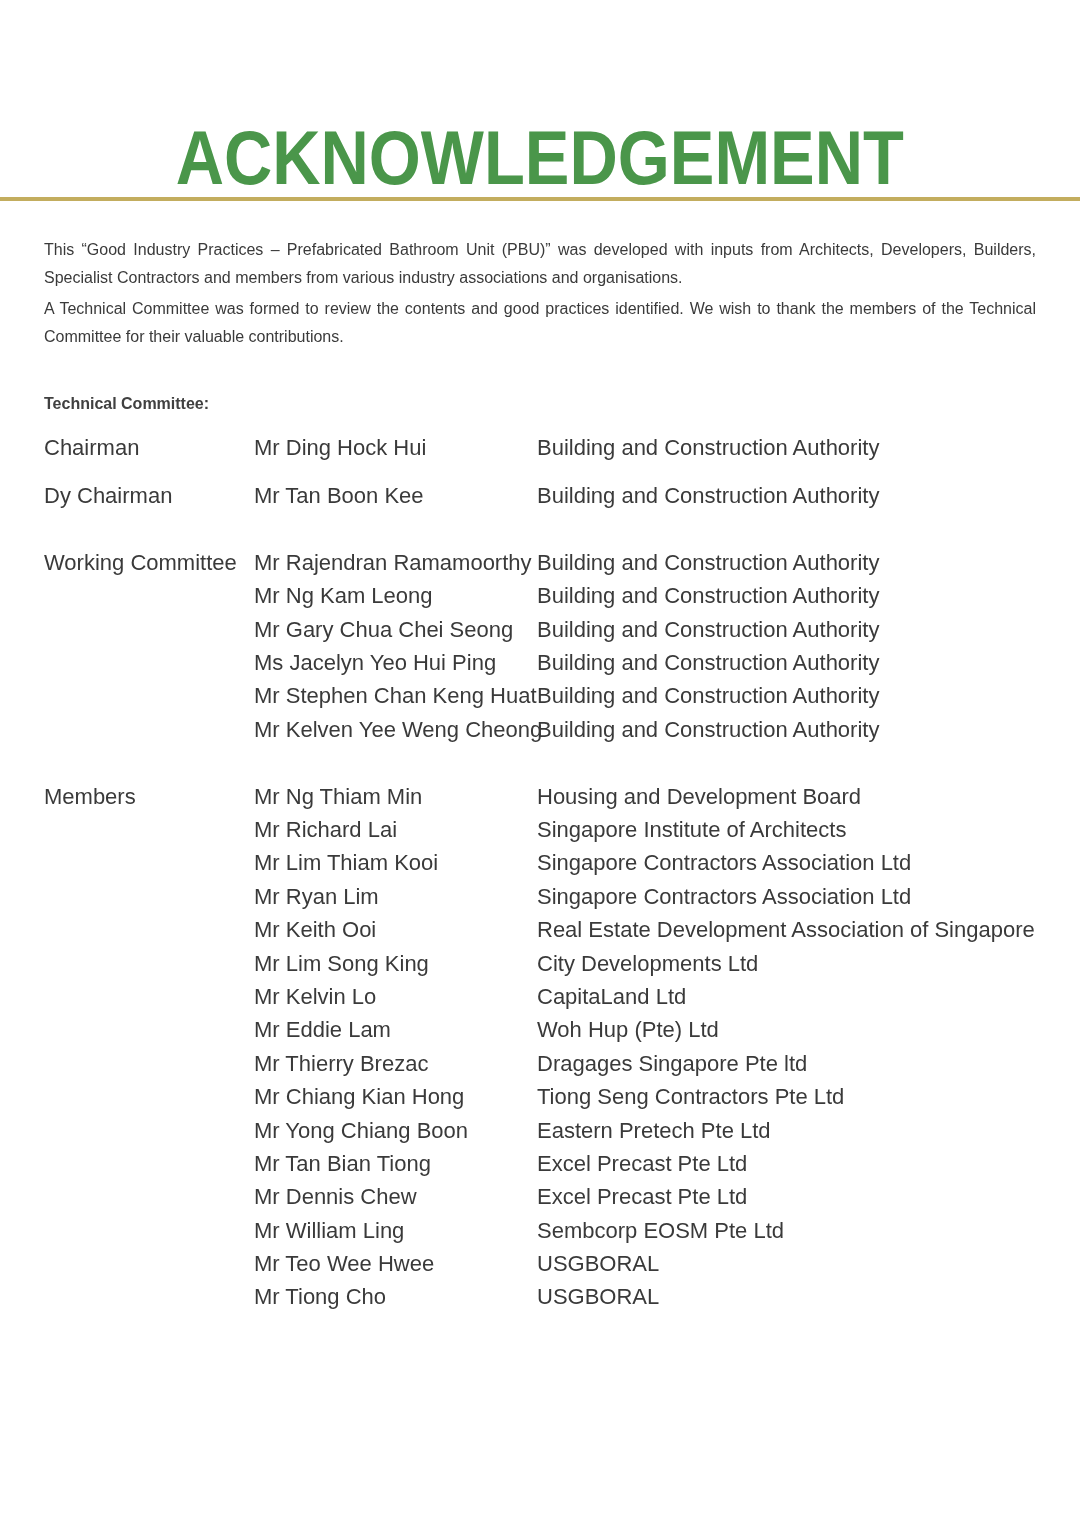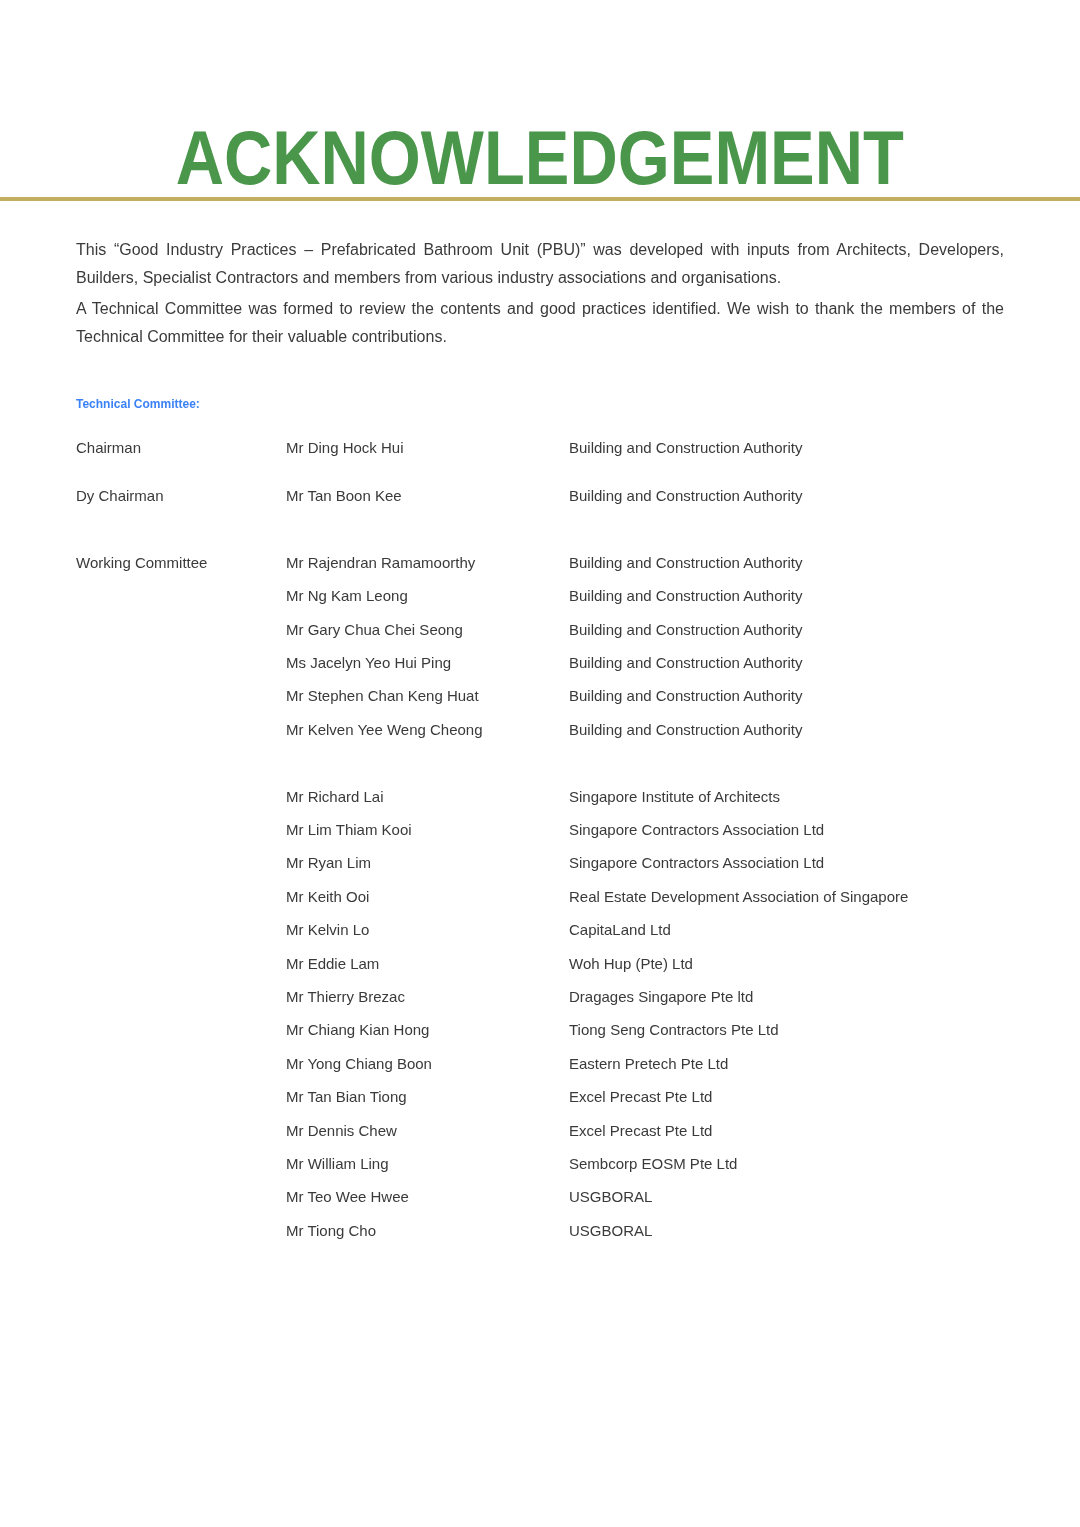--- a/index.html
+++ b/index.html
@@ -13,37 +13,37 @@
     font-family:"Liberation Sans", sans-serif;color:var(--body);
     overflow:hidden;
   }
   .title-wrap{text-align:center;padding-top:120px;line-height:0;}
   .doc-title{
     display:inline-block;font-weight:bold;font-size:76px;line-height:1;
     color:var(--green);transform:scaleX(0.88);transform-origin:center;
     white-space:nowrap;letter-spacing:0;
   }
   .gold-rule{height:4px;background:var(--gold);margin-top:1px;}
-  .content{padding:0 76px;}
+  .content{padding:0 44px;}
   p.intro{
     text-align:justify;font-size:16px;line-height:28px;
     margin:0;color:var(--body);
   }
   p.intro.first{margin-top:35px;margin-bottom:3px;}
   h2.committee-heading{
-    font-size:12px;font-weight:bold;color:#3b82f6;
+    font-size:16px;font-weight:bold;color:#404040;
     margin:43px 0 0 0;line-height:20px;
   }
   .committee-table{margin-top:24px;}
   .c-group{margin-bottom:33.5px;}
   .c-group:nth-child(1){margin-bottom:14.5px;}
   .c-group:last-child{margin-bottom:0;}
   .c-row{
     display:grid;grid-template-columns:210px 283px 1fr;
-    height:33.4px;font-size:15px;line-height:19px;
+    height:33.4px;font-size:22px;line-height:19px;
     align-items:start;
   }
   .cell{white-space:nowrap;overflow:visible;}
 </style>
 </head>
 <body>
 
 <div class="page">
   <div class="title-wrap">
     <span class="doc-title">ACKNOWLEDGEMENT</span>
@@ -98,38 +98,48 @@
             <div class="cell">Building and Construction Authority</div>
           </div>
           <div class="c-row">
             <div class="cell"></div>
             <div class="cell">Mr Kelven Yee Weng Cheong</div>
             <div class="cell">Building and Construction Authority</div>
           </div>
         </div>
         <div class="c-group">
           <div class="c-row">
+            <div class="cell">Members</div>
+            <div class="cell">Mr Ng Thiam Min</div>
+            <div class="cell">Housing and Development Board</div>
+          </div>
+          <div class="c-row">
             <div class="cell"></div>
             <div class="cell">Mr Richard Lai</div>
             <div class="cell">Singapore Institute of Architects</div>
           </div>
           <div class="c-row">
             <div class="cell"></div>
             <div class="cell">Mr Lim Thiam Kooi</div>
             <div class="cell">Singapore Contractors Association Ltd</div>
           </div>
           <div class="c-row">
             <div class="cell"></div>
             <div class="cell">Mr Ryan Lim</div>
             <div class="cell">Singapore Contractors Association Ltd</div>
           </div>
           <div class="c-row">
             <div class="cell"></div>
             <div class="cell">Mr Keith Ooi</div>
             <div class="cell">Real Estate Development Association of Singapore</div>
+          </div>
+          <div class="c-row">
+            <div class="cell"></div>
+            <div class="cell">Mr Lim Song King</div>
+            <div class="cell">City Developments Ltd</div>
           </div>
           <div class="c-row">
             <div class="cell"></div>
             <div class="cell">Mr Kelvin Lo</div>
             <div class="cell">CapitaLand Ltd</div>
           </div>
           <div class="c-row">
             <div class="cell"></div>
             <div class="cell">Mr Eddie Lam</div>
             <div class="cell">Woh Hup (Pte) Ltd</div>

